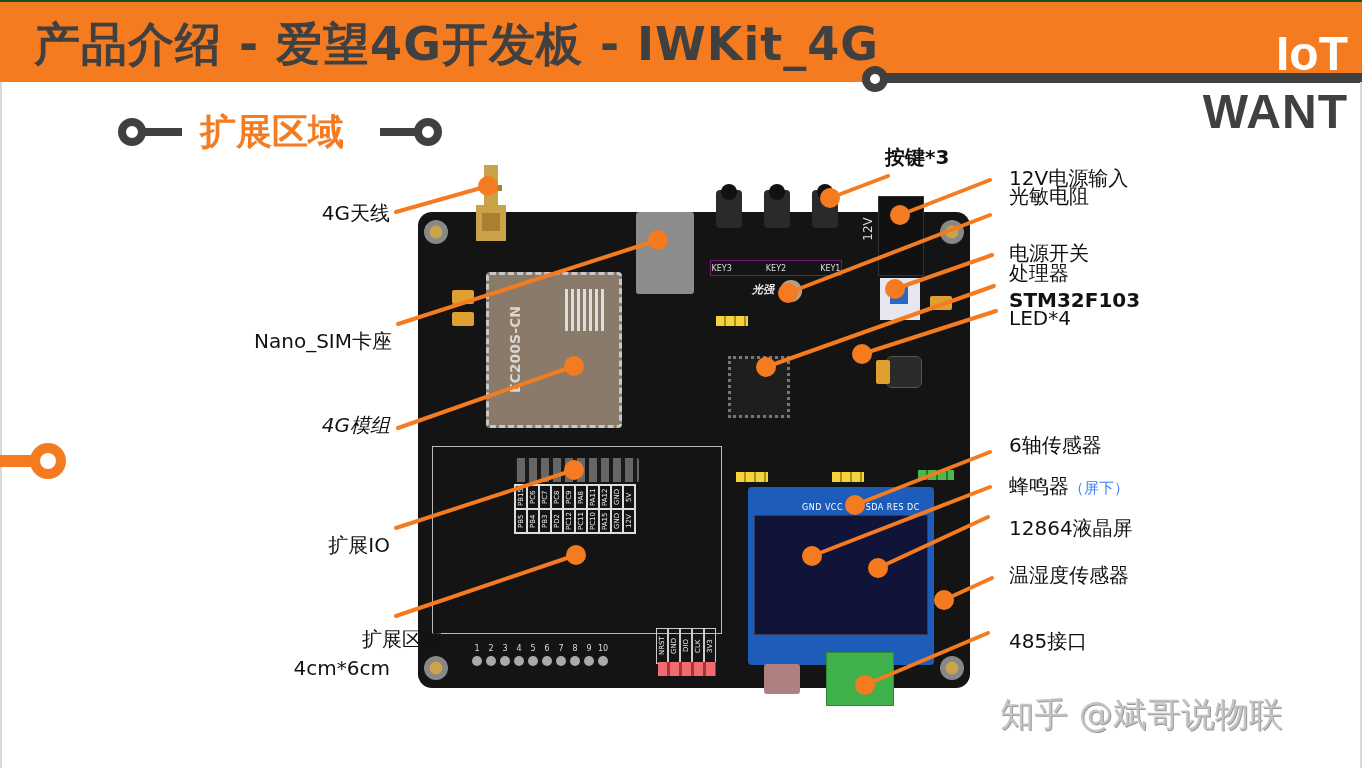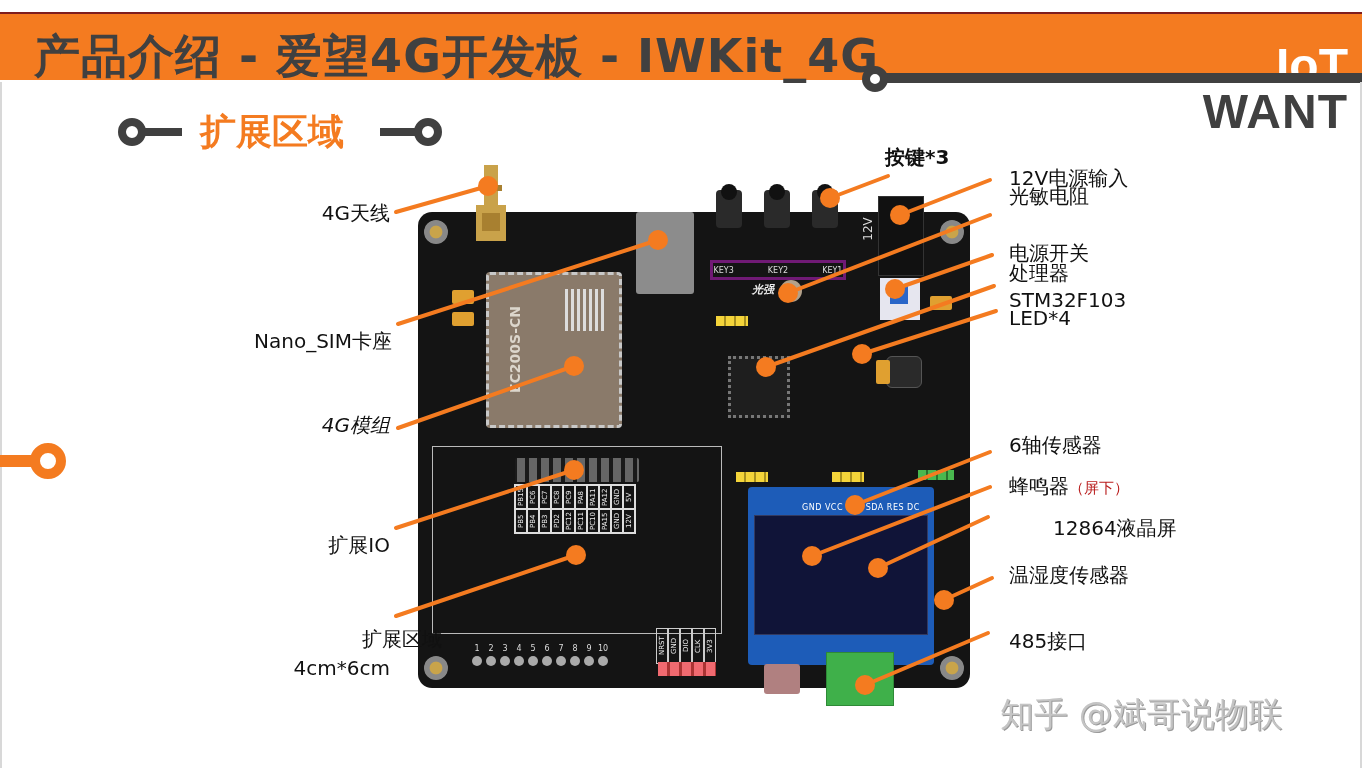--- a/index.html
+++ b/index.html
@@ -1,17 +1,17 @@
 <!DOCTYPE html>
 <html><head>
 <meta charset="utf-8">
 <style>
   html,body{margin:0;padding:0;}
   body{width:1362px;height:768px;position:relative;overflow:hidden;background:#ffffff;font-family:"DejaVu Sans","Liberation Sans",sans-serif;}
-  .header{position:absolute;left:0;top:12px;width:1362px;height:68px;background:#f47b20;border-top:2px solid #7f1d1d;box-sizing:border-box;}
+  .header{position:absolute;left:0;top:0;width:1362px;height:82px;background:#f47b20;border-top:2px solid #14532d;box-sizing:border-box;}
   .title{position:absolute;left:34px;top:12px;font-size:46px;font-weight:bold;color:#404040;letter-spacing:1px;white-space:nowrap;}
   .header-bar{position:absolute;left:880px;top:73px;width:482px;height:10px;background:#404040;}
   .header-ring{position:absolute;left:862px;top:66px;width:26px;height:26px;border-radius:50%;border:8px solid #404040;background:#fff;box-sizing:border-box;}
   .logo-iot{position:absolute;right:14px;top:24px;font-size:48px;font-weight:bold;color:#ffffff;font-family:"Liberation Sans",sans-serif;}
   .logo-want{position:absolute;right:14px;top:84px;font-size:48px;font-weight:bold;color:#404040;font-family:"Liberation Sans",sans-serif;letter-spacing:1px;}
   .section{position:absolute;left:118px;top:108px;height:50px;}
   .sec-ring{position:absolute;top:10px;width:28px;height:28px;border-radius:50%;border:8px solid #404040;box-sizing:border-box;background:#fff;}
   .sec-line{position:absolute;top:20px;width:40px;height:8px;background:#404040;}
   .sec-title{position:absolute;left:82px;top:0;font-size:36px;font-weight:bold;color:#f47b20;white-space:nowrap;}
   .side-line{position:absolute;left:0;top:455px;width:36px;height:12px;background:#f47b20;}
@@ -22,21 +22,21 @@
   
   .board{position:absolute;left:418px;top:212px;width:552px;height:476px;background:#141414;border-radius:14px;}
   .board .hole{position:absolute;width:24px;height:24px;border-radius:50%;background:radial-gradient(circle,#c9a44a 0 35%,#888 40% 70%,#333 75%);}
   .antenna{position:absolute;left:470px;top:165px;width:40px;height:85px;}
   .module{position:absolute;left:486px;top:272px;width:136px;height:156px;background:#8a7a6a;border-radius:4px;border:3px dashed #c8c8c8;box-sizing:border-box;}
   .module .qr{position:absolute;right:12px;top:14px;width:42px;height:42px;background:repeating-linear-gradient(90deg,#ddd 0 3px,#8a7a6a 3px 6px);}
   .module .mtext{position:absolute;left:18px;top:118px;transform:rotate(-90deg);transform-origin:left top;color:#dcd6cc;font-size:14px;font-weight:bold;white-space:nowrap;}
   .sim{position:absolute;left:636px;top:212px;width:58px;height:82px;background:#8c8c8c;border-radius:3px;}
   .key{position:absolute;top:190px;width:26px;height:38px;background:#2a2a2a;border-radius:4px;}
   .key .cap{position:absolute;left:5px;top:-6px;width:16px;height:16px;border-radius:50%;background:#111;}
-  .keylabels{position:absolute;left:710px;top:260px;width:130px;height:14px;border:3px solid #701a75;font-size:8px;color:#ddd;display:flex;justify-content:space-around;align-items:center;gap:33px;}
+  .keylabels{position:absolute;left:710px;top:260px;width:130px;height:14px;border:1px solid #701a75;font-size:8px;color:#ddd;display:flex;justify-content:space-around;align-items:center;gap:33px;}
   .dcjack{position:absolute;left:878px;top:196px;width:44px;height:78px;background:#111;border:1px solid #333;}
   .switch{position:absolute;left:880px;top:278px;width:40px;height:42px;background:#e6e6ef;}
   .switch .knob{position:absolute;left:10px;top:8px;width:18px;height:18px;background:#2a66c8;}
   .mcu{position:absolute;left:728px;top:356px;width:56px;height:56px;background:#1e1e1e;border:3px dotted #777;}
   .ldr{position:absolute;left:780px;top:280px;width:22px;height:22px;border-radius:50%;background:#b3a18a;}
   .exparea{position:absolute;left:432px;top:446px;width:288px;height:186px;border:1px solid #bbb;}
   .io-table{position:absolute;left:514px;top:484px;display:grid;grid-template-columns:repeat(10,12px);grid-template-rows:24px 24px;border:1px solid #ddd;}
   .io-table span{border:1px solid #ddd;color:#eee;font-size:7px;writing-mode:vertical-rl;transform:rotate(180deg);display:flex;align-items:center;justify-content:center;overflow:hidden;}
   .headerpins{position:absolute;left:515px;top:458px;width:124px;height:24px;background:repeating-linear-gradient(90deg,#1a1a1a 0 2px,#666 2px 10px,#1a1a1a 10px 12px);border-radius:2px;}
   .pinrow{position:absolute;left:472px;top:644px;display:flex;gap:4px;}
@@ -52,21 +52,21 @@
   .usb{position:absolute;left:764px;top:664px;width:36px;height:30px;background:#b08080;border-radius:3px;}
   .terminal{position:absolute;left:826px;top:652px;width:66px;height:52px;background:#3fb04a;border:1px solid #2e8a37;}
   .yellowhdr{position:absolute;height:10px;background:repeating-linear-gradient(90deg,#f4d43a 0 8px,#a78f20 8px 10px);}
   .greenhdr{position:absolute;left:918px;top:470px;width:36px;height:10px;background:repeating-linear-gradient(90deg,#4ab84f 0 8px,#2a702e 8px 10px);}
   .tant{position:absolute;width:22px;height:14px;background:#e0a030;border-radius:2px;}
   .inductor{position:absolute;left:886px;top:356px;width:34px;height:30px;background:#2a2a2a;border-radius:6px;border:1px solid #555;}
 
   
   .lbl{position:absolute;font-size:20px;color:#111;white-space:nowrap;font-family:"DejaVu Sans",sans-serif;}
   .lbl.r{text-align:center;}
-  .lbl small{font-size:15px;color:#b91c1c;}
+  .lbl small{font-size:15px;color:#3b82f6;}
   svg.leaders{position:absolute;left:0;top:0;width:1362px;height:768px;pointer-events:none;}
   .watermark{position:absolute;left:1000px;top:692px;font-size:34px;color:#c4c4c4;white-space:nowrap;text-shadow:1px 1px 0 #9a9a9a;}
 </style>
 </head>
 <body>
 
 <div class="header">
   <div class="title">产品介绍 - 爱望4G开发板 - IWKit_4G</div>
   <div class="logo-iot">IoT</div>
 </div>
@@ -250,23 +250,23 @@
 <div class="lbl r" style="right:972px;top:412px;font-style:italic;">4G模组</div>
 <div class="lbl r" style="right:972px;top:532px;">扩展IO</div>
 <div class="lbl r" style="right:920px;top:626px;">扩展区域</div>
 <div class="lbl r" style="right:972px;top:656px;">4cm*6cm</div>
 
 <div class="lbl" style="left:885px;top:144px;font-weight:bold;">按键*3</div>
 <div class="lbl" style="left:1009px;top:165px;">12V电源输入</div>
 <div class="lbl" style="left:1009px;top:183px;">光敏电阻</div>
 <div class="lbl" style="left:1009px;top:240px;">电源开关</div>
 <div class="lbl" style="left:1009px;top:260px;">处理器</div>
-<div class="lbl" style="left:1009px;top:288px;">STM32F103</div>
+<div class="lbl" style="left:1009px;top:288px;font-weight:bold;">STM32F103</div>
 <div class="lbl" style="left:1009px;top:306px;">LED*4</div>
 <div class="lbl" style="left:1009px;top:432px;">6轴传感器</div>
 <div class="lbl" style="left:1009px;top:473px;">
   <span>蜂鸣器</span><small>（屏下）</small>
 </div>
-<div class="lbl" style="left:1009px;top:515px;margin-left:44px;">12864液晶屏</div>
+<div class="lbl" style="left:1009px;top:515px;">12864液晶屏</div>
 <div class="lbl" style="left:1009px;top:562px;">温湿度传感器</div>
 <div class="lbl" style="left:1009px;top:628px;">485接口</div>
 
 <div class="watermark">知乎 @斌哥说物联</div>
 
 </body></html>

